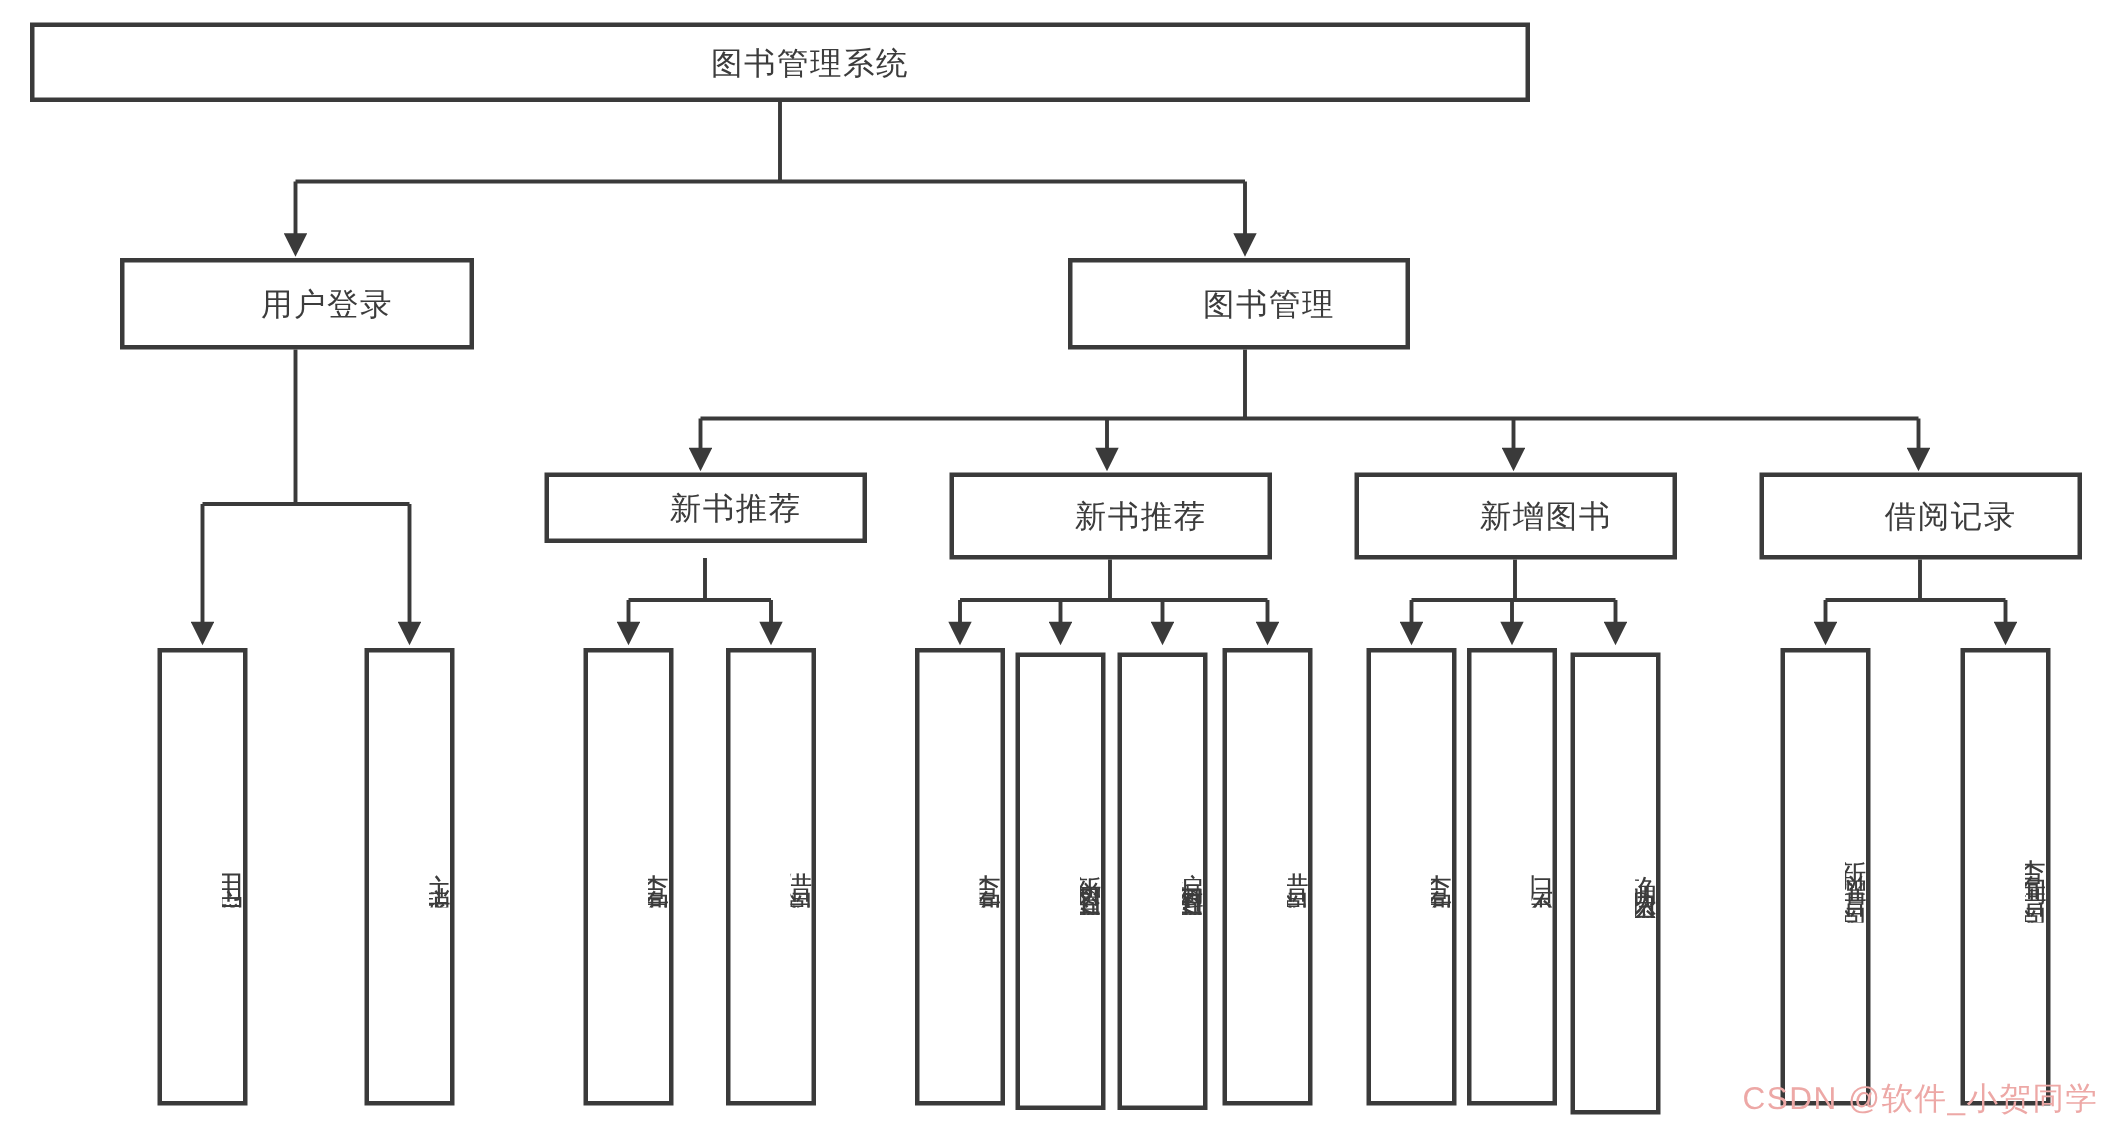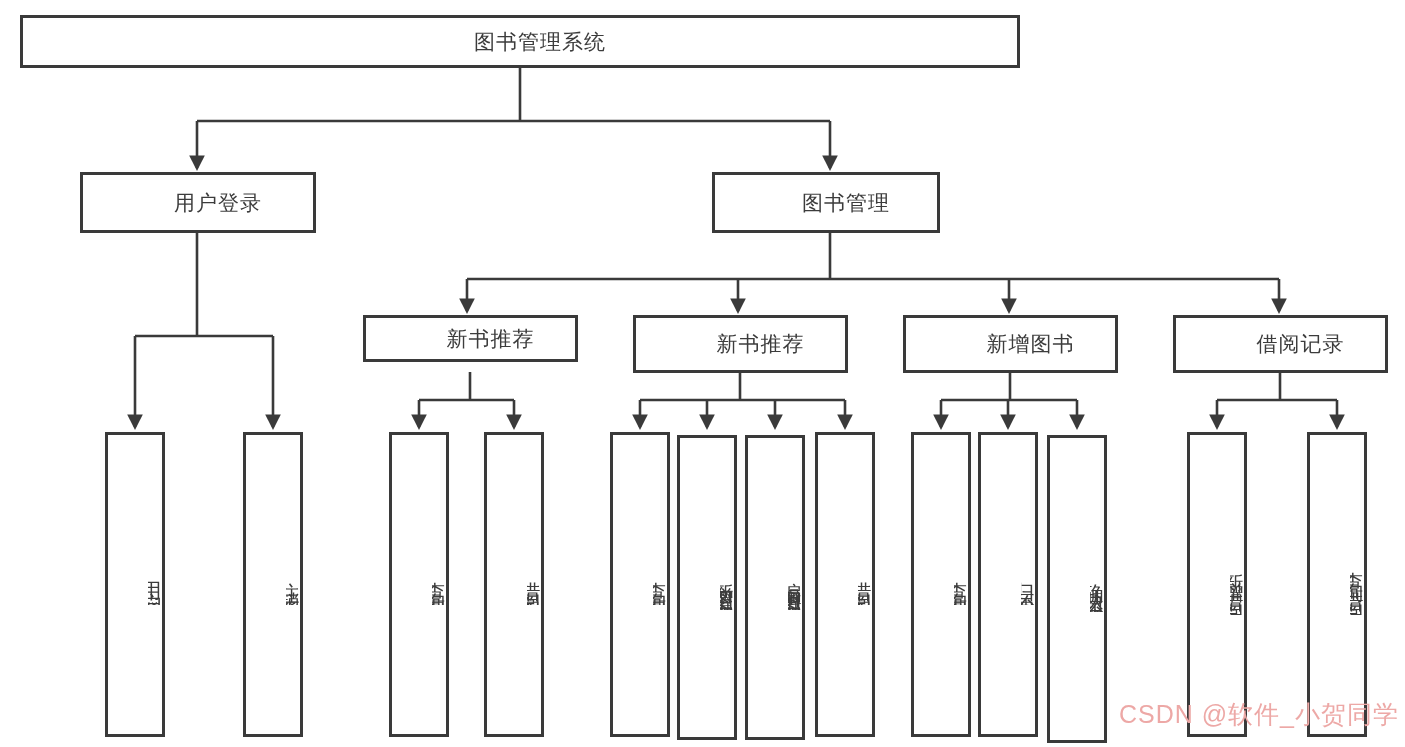--- a/index.html
+++ b/index.html
@@ -22,21 +22,21 @@
     color:var(--text);
     padding-left:40px;
   }
   .hbox span{font-size:21px;letter-spacing:1px;white-space:nowrap;}
   .vbox span{
     writing-mode:vertical-rl;font-size:21px;line-height:1;
     letter-spacing:10px;max-height:100%;overflow:hidden;
   }
   .vbox span.long{letter-spacing:5px;}
   .watermark{
-    position:absolute;right:6px;bottom:16px;font-size:25px;
+    position:absolute;right:6px;bottom:1px;font-size:21px;
     color:var(--watermark);letter-spacing:1px;white-space:nowrap;
   }
 </style>
 </head>
 <body>
 
 <div class="stage">
 
   <svg class="wires" viewBox="0 0 1405 747" xmlns="http://www.w3.org/2000/svg">
     <defs>

